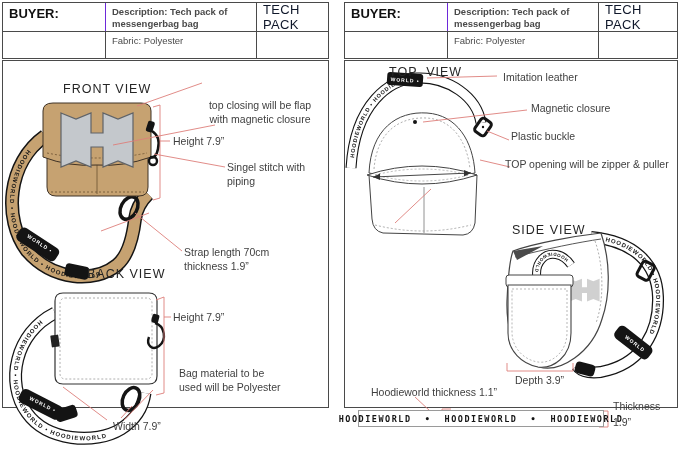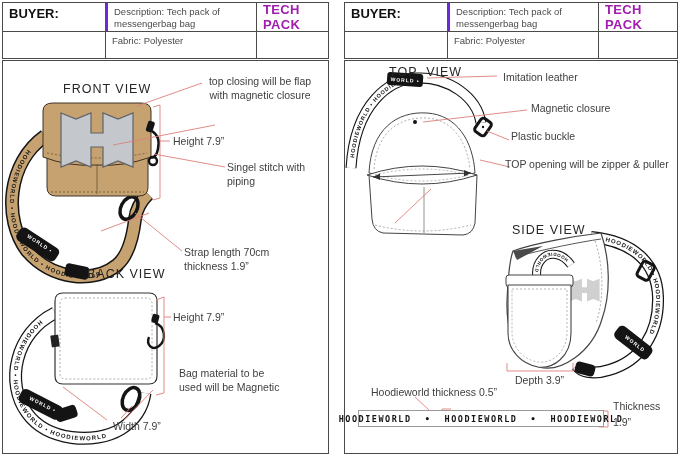--- a/index.html
+++ b/index.html
@@ -1,32 +1,32 @@
 <!DOCTYPE html>
 <html><head>
 <meta charset="utf-8">
 <style>
   html,body{margin:0;padding:0;}
   body{width:680px;height:456px;background:#fff;font-family:"Liberation Sans",sans-serif;position:relative;overflow:hidden;}
-  .panel{position:absolute;top:2px;height:452px;}
+  .panel{position:absolute;top:2px;height:406px;}
   .panel.left{left:2px;width:327px;}
   .panel.right{left:344px;width:334px;}
   .hdr{position:absolute;left:0;top:0;right:0;height:55px;border:1px solid #4a4a4a;display:grid;grid-template-columns:102px 152px 1fr;grid-template-rows:28px 1fr;background:#fff;}
   .hcell{padding:3px 6px;box-sizing:border-box;}
   .hc-buyer{font-size:13px;font-weight:600;color:#111;grid-row:1;grid-column:1;}
-  .hc-desc{font-size:9.5px;color:#4a4a4a;grid-row:1;grid-column:2;border-left:3px solid #6d28d9;border-right:1px solid #4a4a4a;white-space:pre-line;line-height:1.3;}
-  .hc-tech{font-size:13px;font-weight:700;color:#a21caf;grid-row:1;grid-column:3;display:flex;align-items:center;justify-content:center;letter-spacing:.3px;}
+  .hc-desc{font-size:9.5px;color:#4a4a4a;grid-row:1;grid-column:2;border-left:1px solid #6d28d9;border-right:1px solid #4a4a4a;white-space:pre-line;line-height:1.3;font-weight:bold;}
+  .hc-tech{font-size:13px;font-weight:400;color:#0f172a;grid-row:1;grid-column:3;display:flex;align-items:center;justify-content:center;letter-spacing:.3px;}
   .hc-e1{grid-row:2;grid-column:1;border-top:1px solid #4a4a4a;}
   .hc-fab{font-size:9.5px;color:#4a4a4a;grid-row:2;grid-column:2;border-top:1px solid #4a4a4a;border-left:1px solid #4a4a4a;border-right:1px solid #4a4a4a;}
   .hc-e2{grid-row:2;grid-column:3;border-top:1px solid #4a4a4a;}
   .content{position:absolute;left:0;top:58px;right:0;bottom:0;border:1px solid #4a4a4a;background:#fff;}
   .content svg{position:absolute;left:0;top:0;}
   .vtitle{position:absolute;font-size:12.5px;color:#262626;letter-spacing:1px;white-space:pre;}
   .ann{position:absolute;font-size:10.5px;color:#3f3f3f;white-space:pre-line;line-height:1.3;}
-  .center{text-align:center;}
+  .center{text-align:center;margin-top:24px;}
   .strip{position:absolute;left:13px;top:349px;width:244px;height:15px;border:1px solid #9a9a9a;display:flex;align-items:center;justify-content:center;font-family:"DejaVu Sans Mono",monospace;font-weight:bold;font-size:8.5px;letter-spacing:1.5px;color:#141414;white-space:pre;background:#fff;}
   .strap-txt{font-family:"Liberation Sans",sans-serif;font-weight:bold;fill:#161616;}
 </style>
 </head>
 <body>
 
 <section class="panel left">
   <div class="hdr">
     <div class="hcell hc-buyer">BUYER:</div>
     <div class="hcell hc-desc">Description: Tech pack of
@@ -109,21 +109,21 @@
     <div class="vtitle" style="left:60px;top:21px;">FRONT VIEW</div>
     <div class="ann center" style="left:177px;top:14px;width:160px;">top closing will be flap
 with magnetic closure</div>
     <div class="ann" style="left:170px;top:74px;">Height 7.9”</div>
     <div class="ann" style="left:224px;top:100px;">Singel stitch with piping</div>
     <div class="ann" style="left:181px;top:185px;">Strap length 70cm
 thickness 1.9”</div>
     <div class="vtitle" style="left:84px;top:206px;">BACK VIEW</div>
     <div class="ann" style="left:170px;top:250px;">Height 7.9”</div>
     <div class="ann" style="left:176px;top:306px;">Bag material to be
-used will be Magnetic</div>
+used will be Polyester</div>
     <div class="ann" style="left:110px;top:359px;">Width 7.9”</div>
   </div>
 </section>
 
 <section class="panel right">
   <div class="hdr">
     <div class="hcell hc-buyer">BUYER:</div>
     <div class="hcell hc-desc">Description: Tech pack of
 messengerbag bag</div>
     <div class="hcell hc-tech">TECH PACK</div>
@@ -210,18 +210,18 @@
       </g>
     </svg>
 
     <div class="vtitle" style="left:44px;top:4px;">TOP  VIEW</div>
     <div class="ann" style="left:158px;top:10px;">Imitation leather</div>
     <div class="ann" style="left:186px;top:41px;">Magnetic closure</div>
     <div class="ann" style="left:166px;top:69px;">Plastic buckle</div>
     <div class="ann" style="left:160px;top:97px;">TOP opening will be zipper &amp; puller</div>
     <div class="vtitle" style="left:167px;top:162px;">SIDE VIEW</div>
     <div class="ann" style="left:170px;top:313px;">Depth 3.9”</div>
-    <div class="ann" style="left:26px;top:325px;">Hoodieworld thickness 0.5”</div>
+    <div class="ann" style="left:26px;top:325px;">Hoodieworld thickness 1.1”</div>
     <div class="strip">HOODIEWORLD  •  HOODIEWORLD  •  HOODIEWORLD</div>
     <div class="ann" style="left:268px;top:338px;line-height:1.5;">Thickness
 1.9”</div>
   </div>
 </section>
 
 </body></html>

